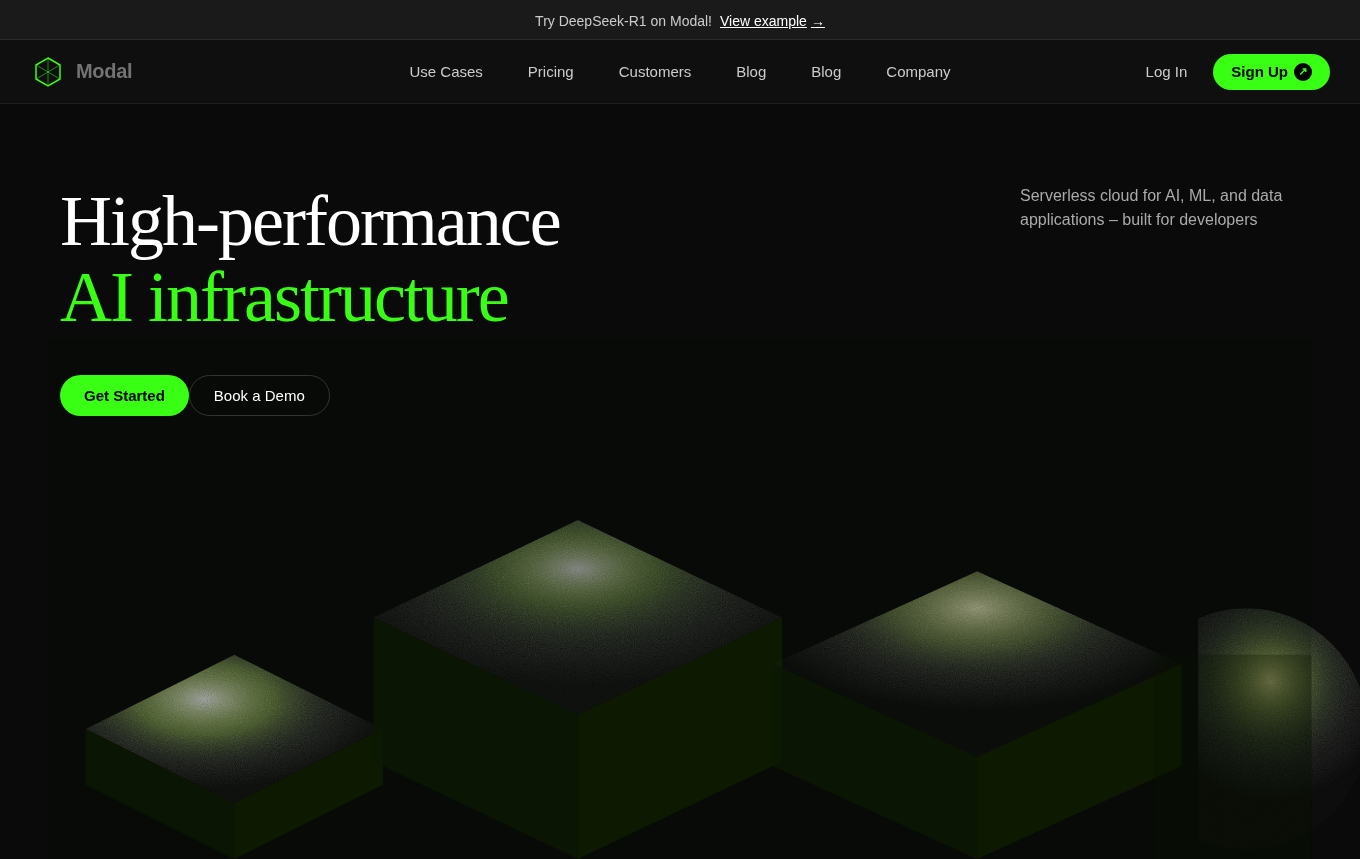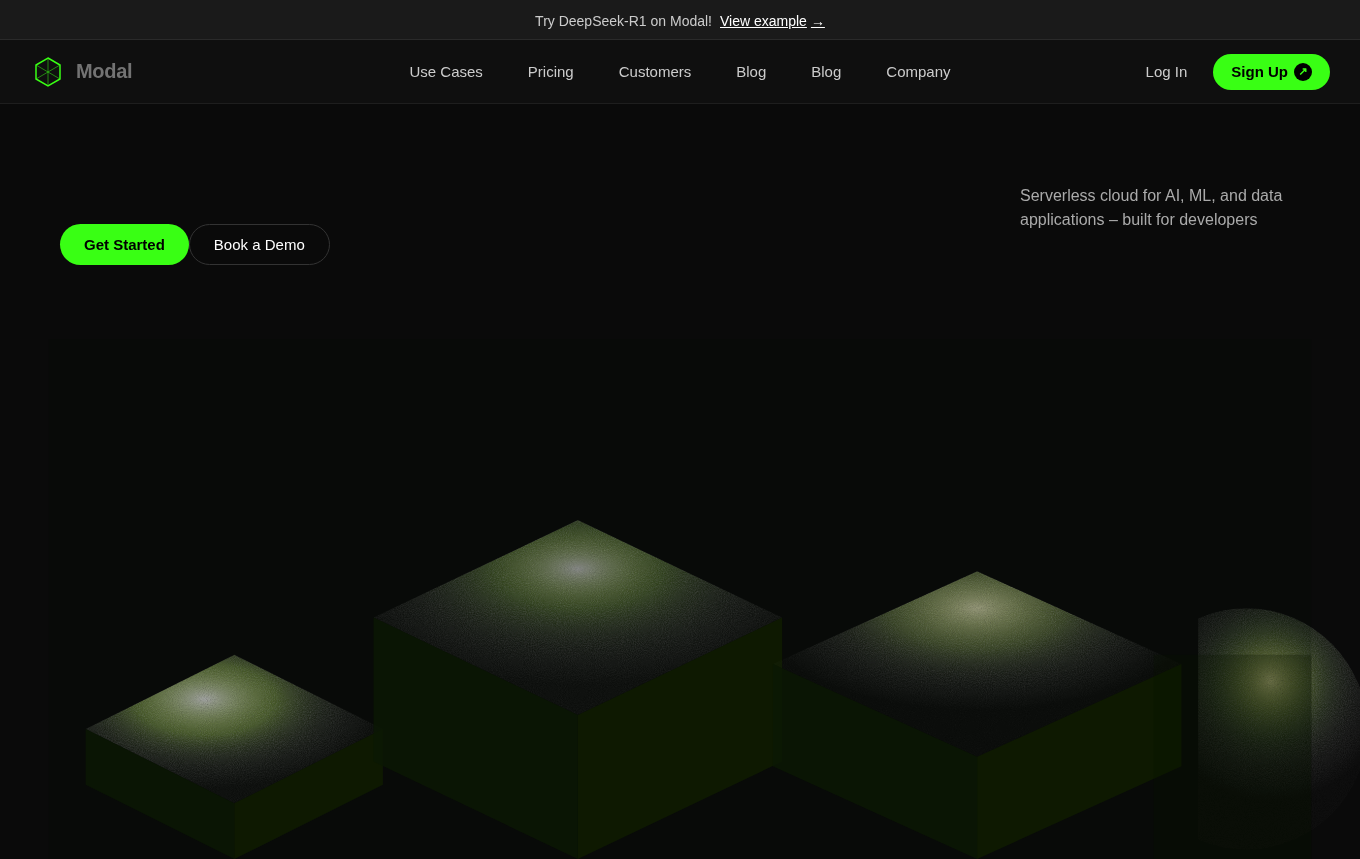--- a/index.html
+++ b/index.html
@@ -279,20 +279,24 @@
     <button class="btn-login">Log In</button>
     <button class="btn-signup">
       <span>Sign Up</span>
       <span class="ext-icon">↗</span>
     </button>
   </div>
 </nav>
 
 <section class="hero">
   <div class="hero-text">
+    <h1>
+      <span class="hero-headline-white">High-performance</span>
+      <span class="hero-headline-green">AI infrastructure</span>
+    </h1>
     <div class="hero-buttons">
       <button class="btn-get-started">Get Started</button>
       <button class="btn-book-demo">Book a Demo</button>
     </div>
   </div>
 
   <div class="hero-subtitle">Serverless cloud for AI, ML, and data applications – built for developers</div>
 
   <div class="hero-illustration">
     <svg viewBox="0 0 1360 560" xmlns="http://www.w3.org/2000/svg" preserveAspectRatio="xMidYMax meet" style="width:100%;height:100%;position:absolute;bottom:0;left:0;">

